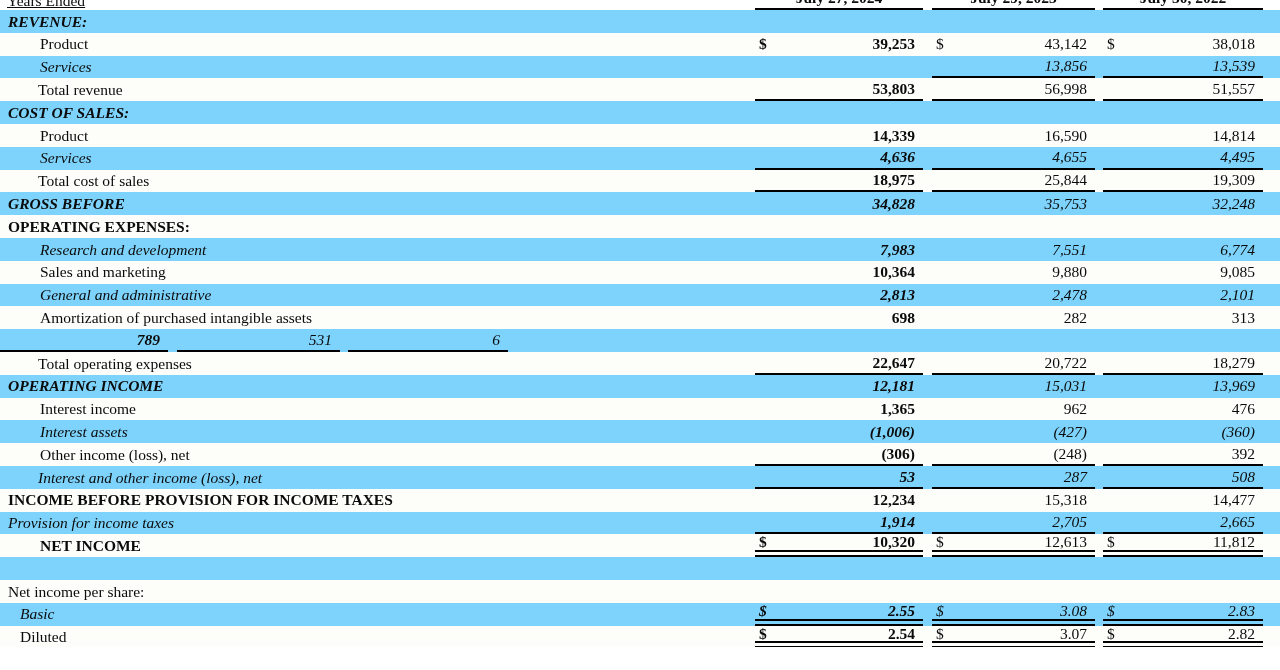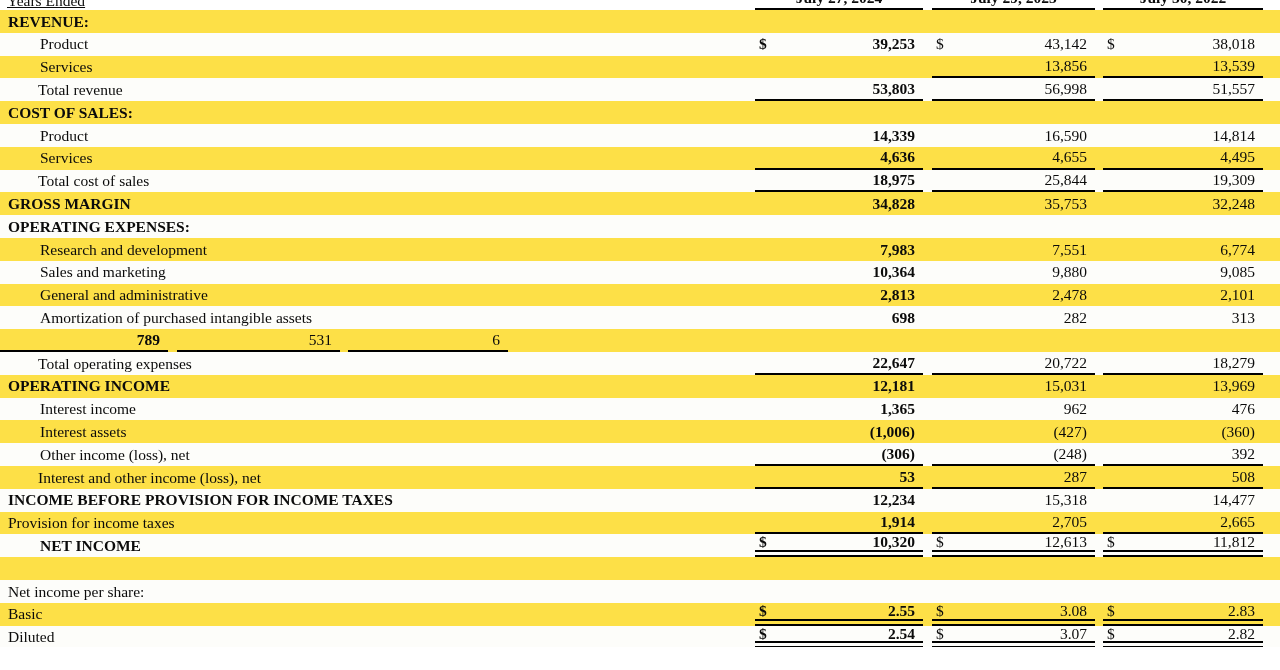--- a/index.html
+++ b/index.html
@@ -40,35 +40,35 @@
     text-align: center;
     border-bottom: 2.5px solid #000;
   }
 
   
   .row {
     height: 22.8px;
     display: flex;
     align-items: stretch;
   }
-  .row.blue  { background: #fde047; }
+  .row.blue  { background: #7dd3fc; font-style: italic; }
   .row.white { background: #fdfdfa; }
 
   .label {
     flex: 1;
     display: flex;
     align-items: center;
     font-size: 15.5px;
     line-height: 1;
     white-space: nowrap;
     overflow: hidden;
   }
   .row.bold .label { font-weight: bold; }
   .indent-0 .label { padding-left: 8px; }
-  .indent-1 .label { padding-left: 8px; }
+  .indent-1 .label { padding-left: 20px; }
   .indent-2 .label { padding-left: 40px; }
   .indent-3 .label { padding-left: 38px; }
 
   .val {
     display: flex;
     align-items: center;
     justify-content: space-between;
     padding: 0 8px 0 4px;
     font-size: 15.5px;
     line-height: 1;
@@ -237,21 +237,21 @@
       <span class="num">25,844</span>
     </div>
     <div class="sp2"></div>
     <div class="val c2">
       <span class="cur"></span>
       <span class="num">19,309</span>
     </div>
     <div class="rm"></div>
   </div>
       <div class="row blue rule-none indent-0 bold">
-    <div class="label">GROSS MARGIN</div>
+    <div class="label">GROSS BEFORE</div>
     <div class="val c0">
       <span class="cur"></span>
       <span class="num">34,828</span>
     </div>
     <div class="sp1"></div>
     <div class="val c1">
       <span class="cur"></span>
       <span class="num">35,753</span>
     </div>
     <div class="sp2"></div>

